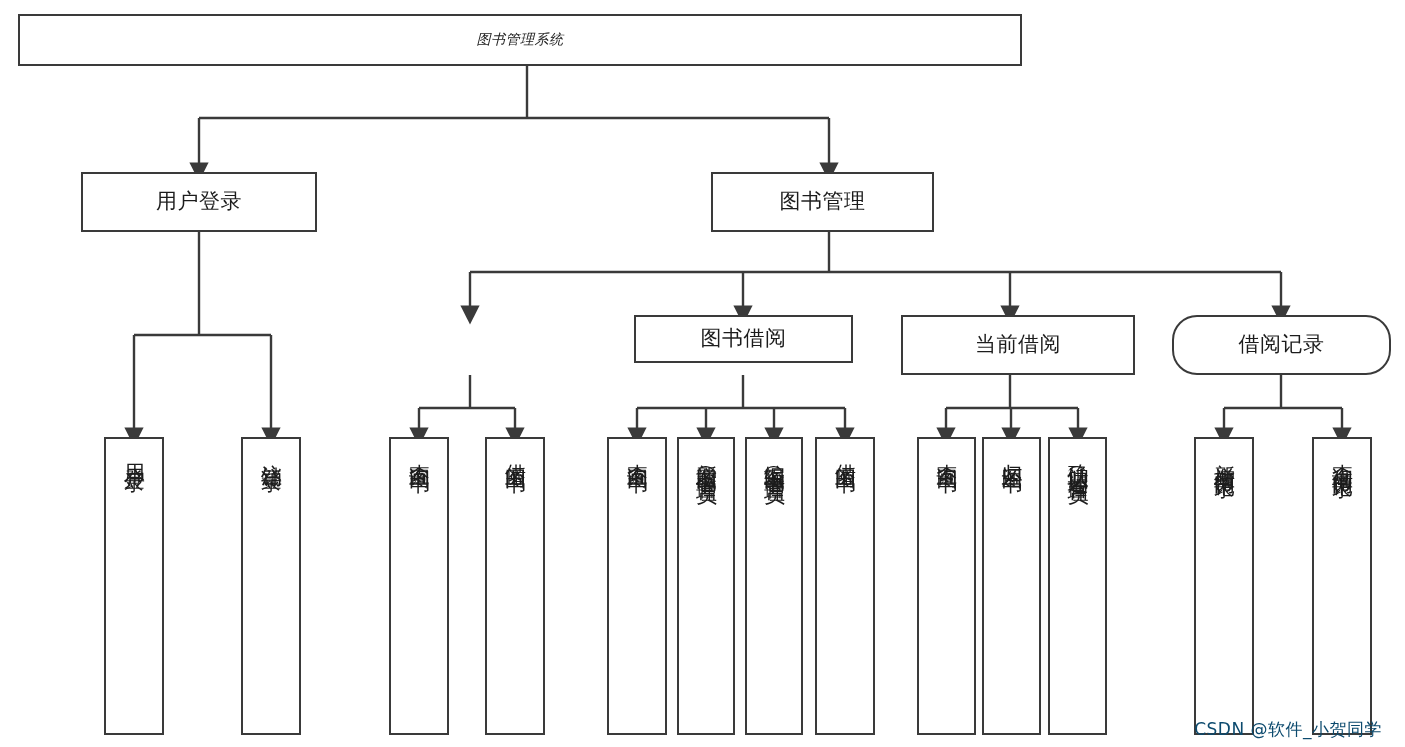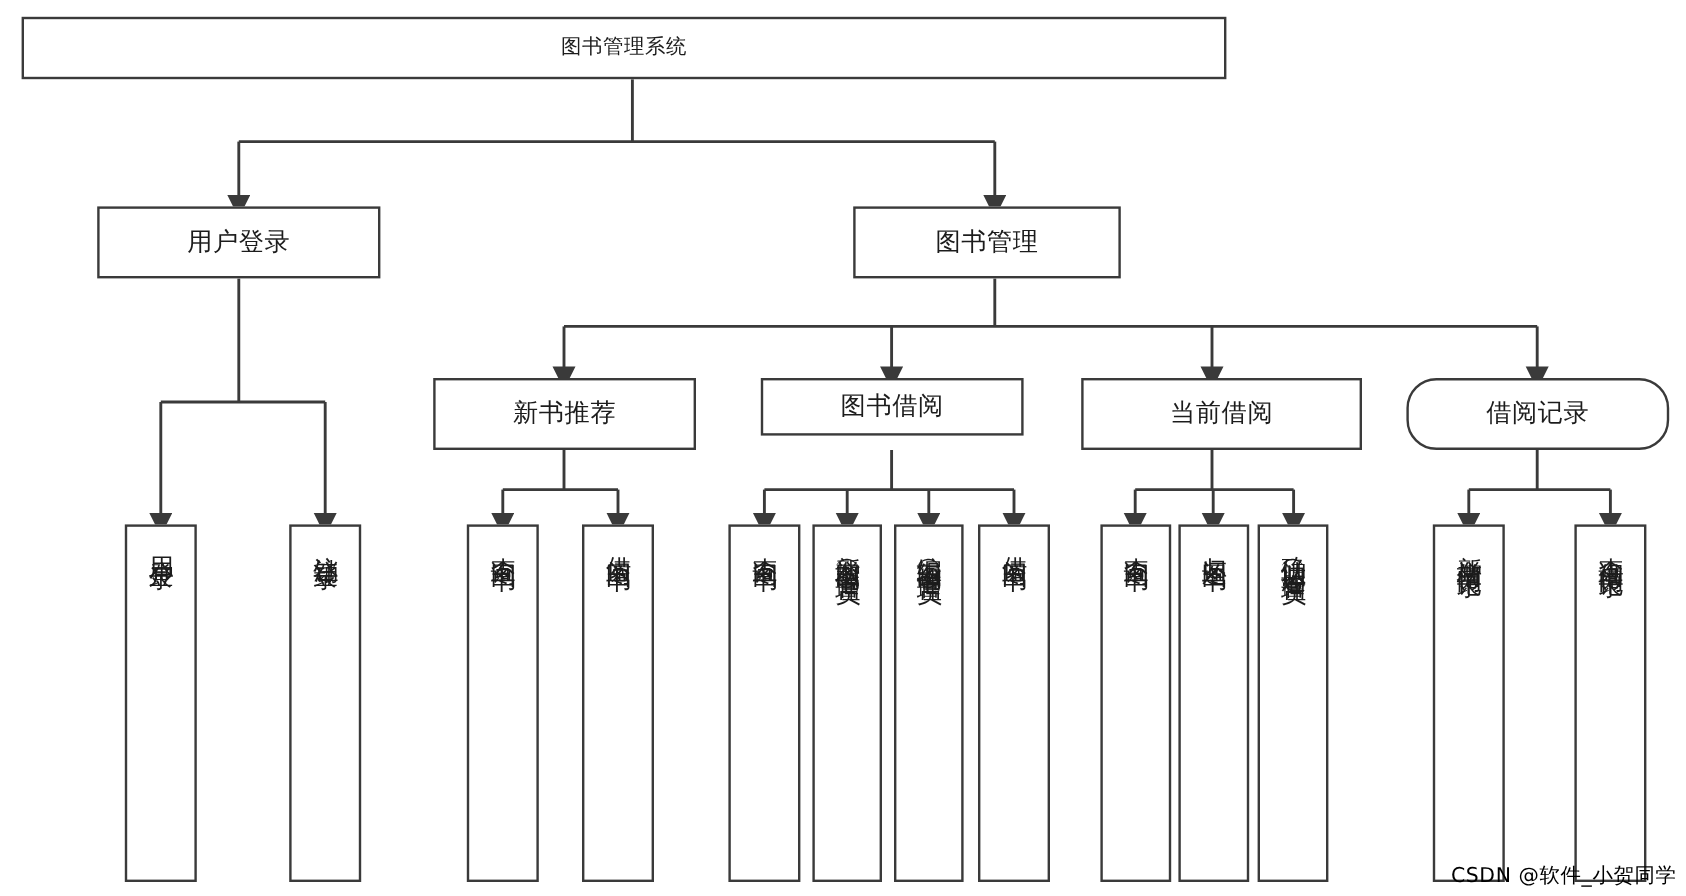--- a/index.html
+++ b/index.html
@@ -41,39 +41,40 @@
     color: #1c1c1c;
     line-height: 1.12;
     text-align: center;
     letter-spacing: 0.5px;
     white-space: nowrap;
   }
   .node.horiz .label {
     font-size: 21px;
   }
   .node.root .label {
-    font-size: 17px;
+    font-size: 14px;
+    font-style: italic;
   }
   .node.vert {
     align-items: flex-start;
     padding-top: 8px;
   }
   .node.vert .label {
     writing-mode: vertical-rl;
     text-orientation: upright;
     font-size: 21px;
     letter-spacing: 3px;
     line-height: 1;
   }
   #watermark {
     position: absolute;
-    right: 8px;
+    right: 23px;
     bottom: 6px;
     font-size: 17px;
-    color: #000000;
+    color: #0c4a6e;
     white-space: nowrap;
     letter-spacing: 0.5px;
   }
 </style>
 </head>
 <body>
 
 <div id="diagram-root">
 
   <svg class="wires" viewBox="0 0 1405 747">
@@ -131,23 +132,20 @@
     <span class="label">图书管理系统</span>
   </div>
 
   <div class="node horiz" style="left:81px; top:172px; width:236px; height:60px;">
     <span class="label">用户登录</span>
   </div>
   <div class="node horiz" style="left:711px; top:172px; width:223px; height:60px;">
     <span class="label">图书管理</span>
   </div>
 
-  <div class="node horiz" style="left:361px; top:315px; width:219px; height:60px;">
-    <span class="label">新书推荐</span>
-  </div>
   <div class="node horiz" style="left:634px; top:315px; width:219px; height:48px;">
     <span class="label">图书借阅</span>
   </div>
   <div class="node horiz" style="left:901px; top:315px; width:234px; height:60px;">
     <span class="label">当前借阅</span>
   </div>
   <div class="node horiz" style="left:1172px; top:315px; width:219px; height:60px;border-radius:25px;">
     <span class="label">借阅记录</span>
   </div>
 

